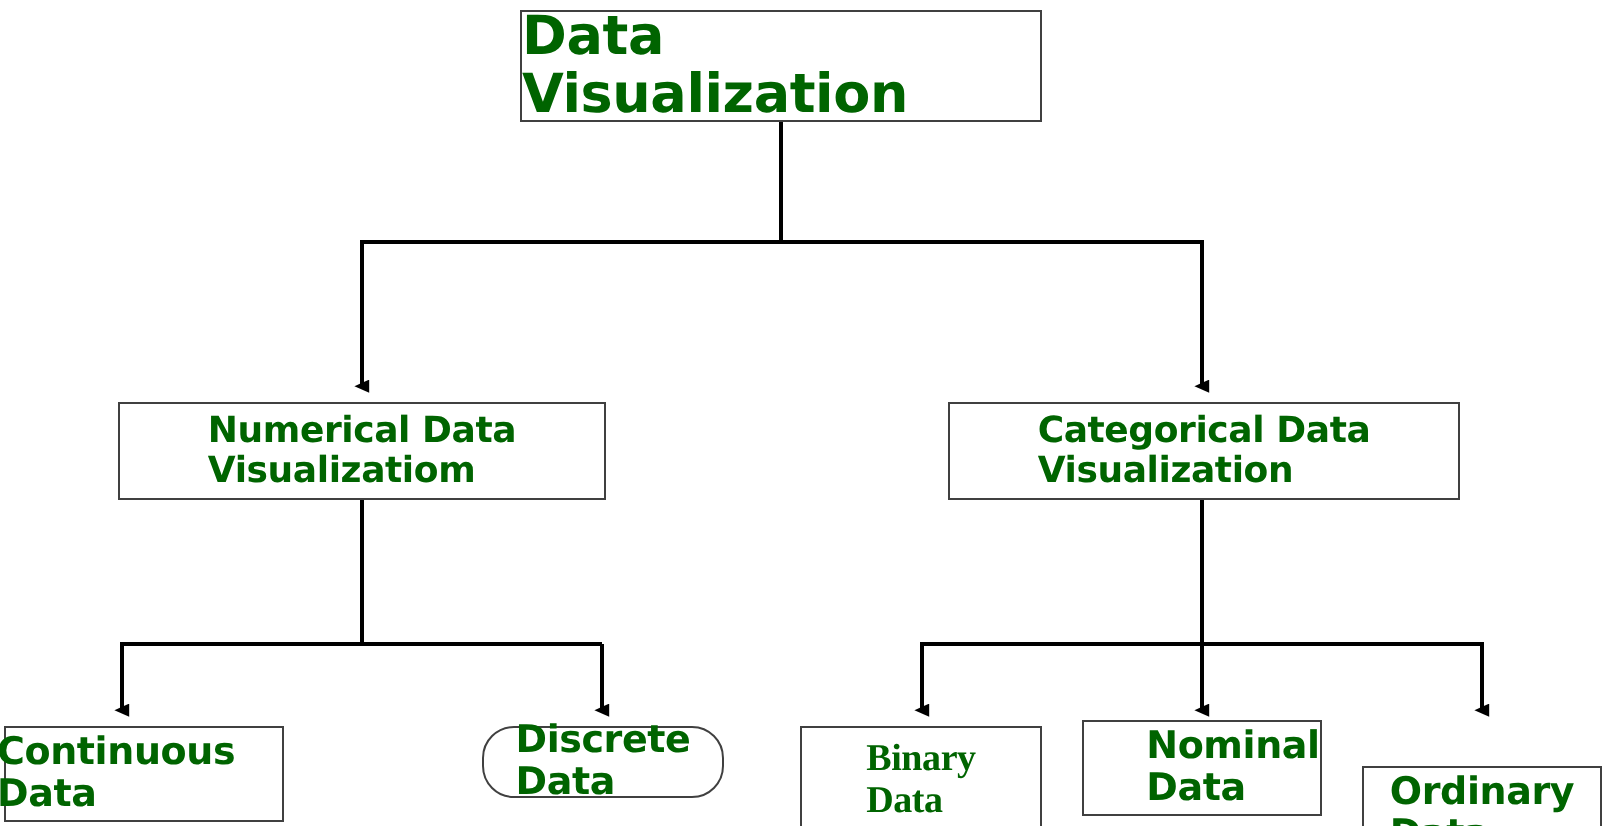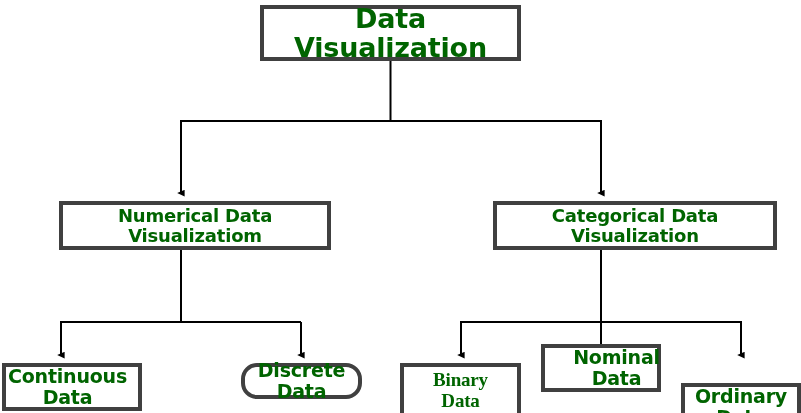--- a/index.html
+++ b/index.html
@@ -18,26 +18,25 @@
   #connector-layer {
     position: absolute;
     left: 0;
     top: 0;
     width: 801px;
     height: 413px;
   }
   .node {
     position: absolute;
     box-sizing: border-box;
-    border: 4px solid #404040;
+    border: 1px solid #404040;
     background: #ffffff;
     display: flex;
     align-items: center;
     justify-content: center;
-    text-align: center;
   }
   .node-label {
     color: #006400;
     font-weight: bold;
     line-height: 1.08;
     white-space: pre-line;
     letter-spacing: -0.2px;
   }
   .node-root .node-label {
     font-size: 27px;
@@ -82,46 +81,46 @@
       <path d="M461,322 L461,355" marker-end="url(#arrowhead)"></path>
       <path d="M601,322 L601,355" marker-end="url(#arrowhead)"></path>
       <path d="M741,322 L741,355" marker-end="url(#arrowhead)"></path>
     </g>
   </svg>
 
   <div class="node node-root" style="left:260px; top:5px; width:261px; height:56px;">
     <span class="node-label">Data Visualization</span>
   </div>
 
-  <div class="node node-branch" style="left:59px; top:201px; width:272px; height:49px;">
+  <div class="node node-branch" style="left:59px; top:201px; width:244px; height:49px;">
     <span class="node-label">Numerical Data
 Visualizatiom</span>
   </div>
 
-  <div class="node node-branch" style="left:493px; top:201px; width:284px; height:49px;">
+  <div class="node node-branch" style="left:474px; top:201px; width:256px; height:49px;">
     <span class="node-label">Categorical Data
 Visualization</span>
   </div>
 
   <div class="node node-leaf node-leaf-overflow" style="left:2px; top:363px; width:140px; height:48px;">
     <span class="node-label">Continuous
 Data</span>
   </div>
 
   <div class="node node-leaf" style="left:241px; top:363px; width:121px; height:36px;border-radius:16px;">
     <span class="node-label">Discrete
 Data</span>
   </div>
 
   <div class="node node-leaf" style="left:400px; top:363px; width:121px; height:56px;font-family:Liberation Serif, serif;">
     <span class="node-label">Binary
 Data</span>
   </div>
 
-  <div class="node node-leaf" style="left:541px; top:344px; width:120px; height:48px;padding-left:31px;">
+  <div class="node node-leaf" style="left:541px; top:360px; width:120px; height:48px;padding-left:31px;">
     <span class="node-label">Nominal
 Data</span>
   </div>
 
   <div class="node node-leaf" style="left:681px; top:363px; width:120px; height:48px;margin-top:20px;">
     <span class="node-label">Ordinary
 Data</span>
   </div>
 
 </div>

